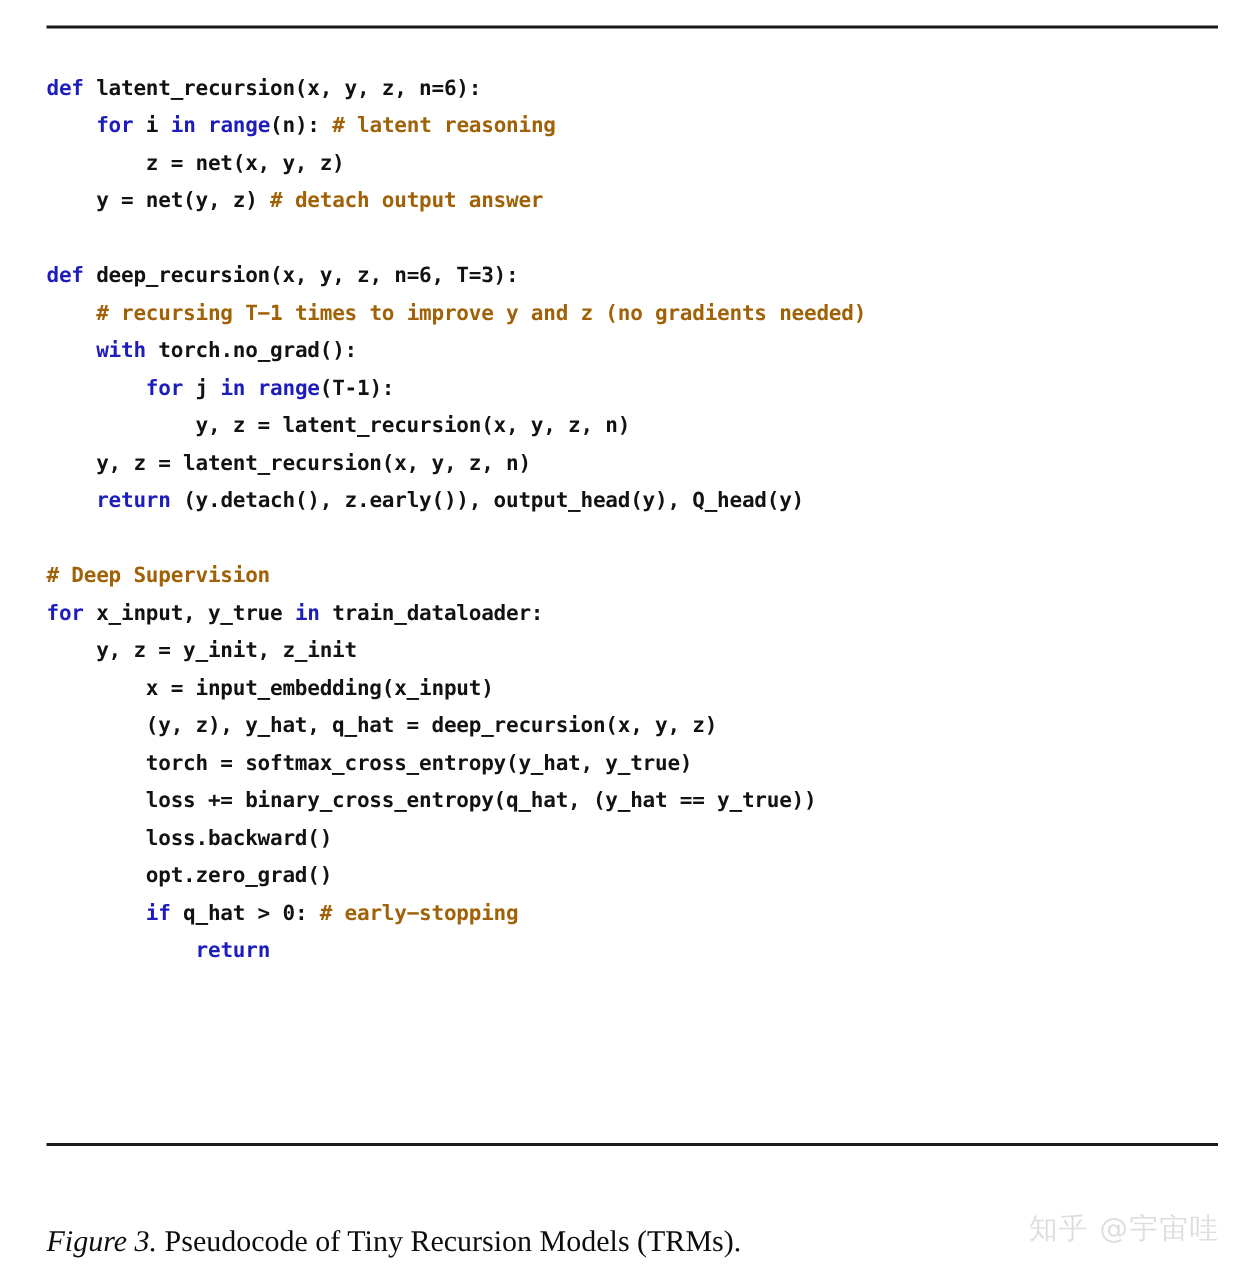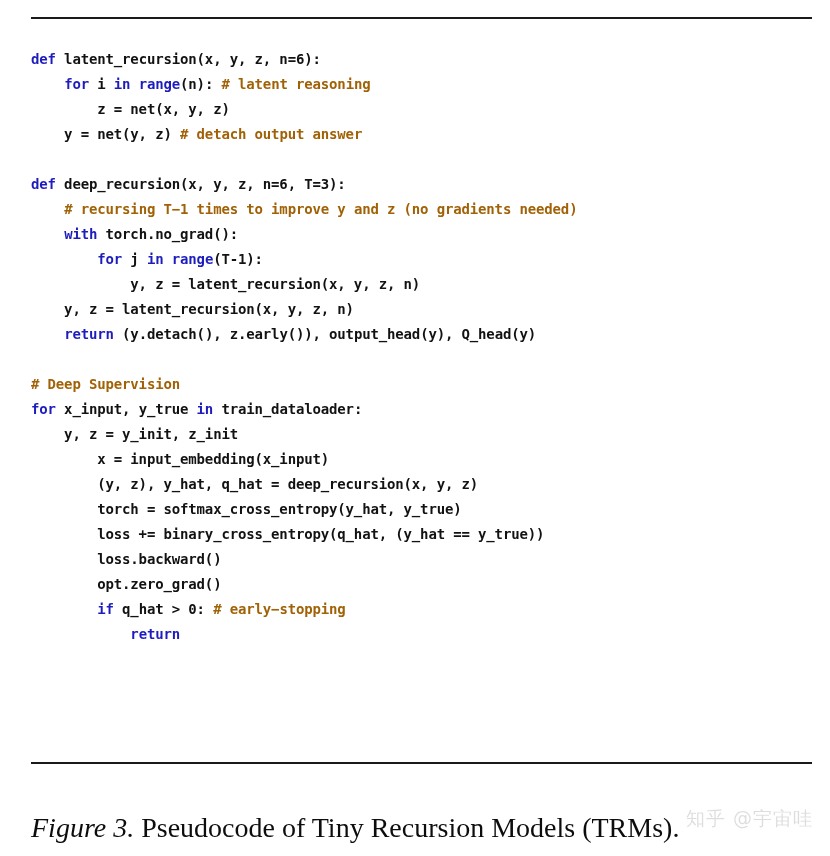--- a/index.html
+++ b/index.html
@@ -55,21 +55,21 @@
   .kw   { color: #1d1dbd; }
   .cmt  { color: #a16207; font-weight: 700; }
   .plain{ color: #121212; }
 
   .caption {
     position: absolute;
     left: 0;
     top: 812px;
     width: 781px;
     font-family: "Liberation Serif", "DejaVu Serif", serif;
-    font-size: 28px;
+    font-size: 20px;
     line-height: 32px;
     color: #0d0d0d;
     white-space: nowrap;
   }
   .caption .cap-label {
     font-style: italic;
   }
 
   .watermark {
     position: absolute;

